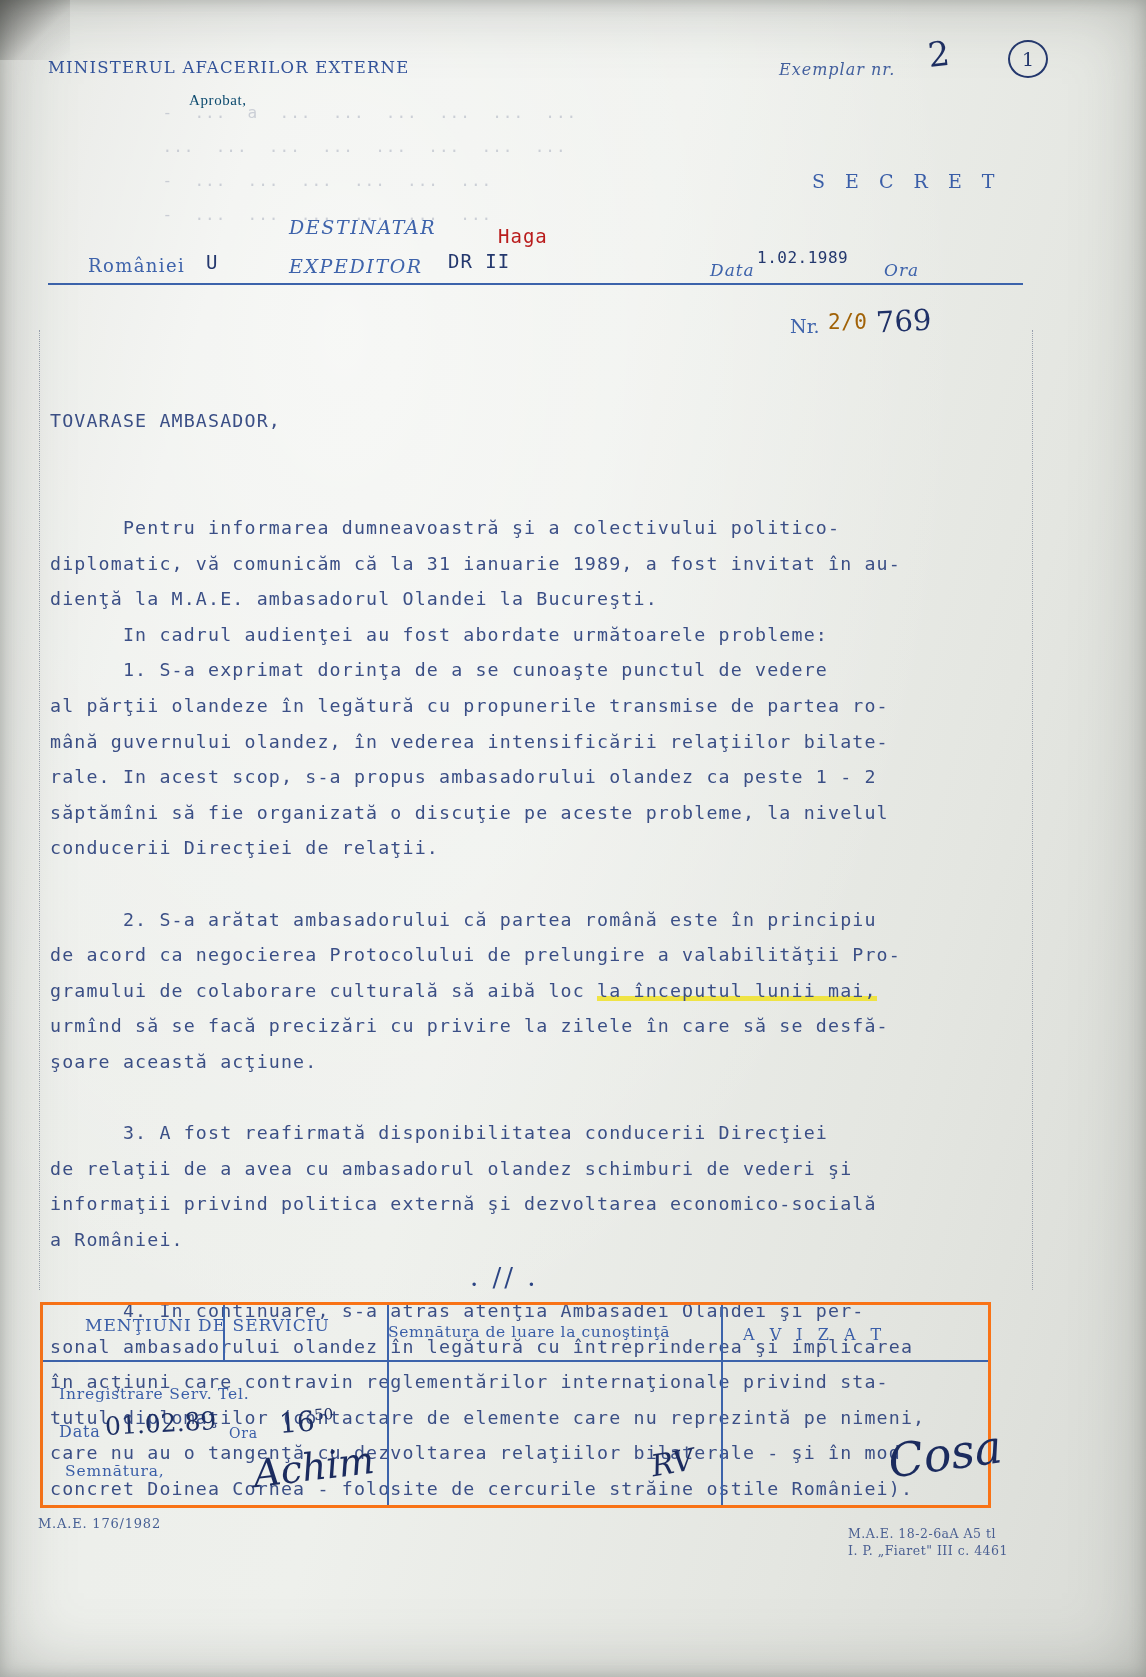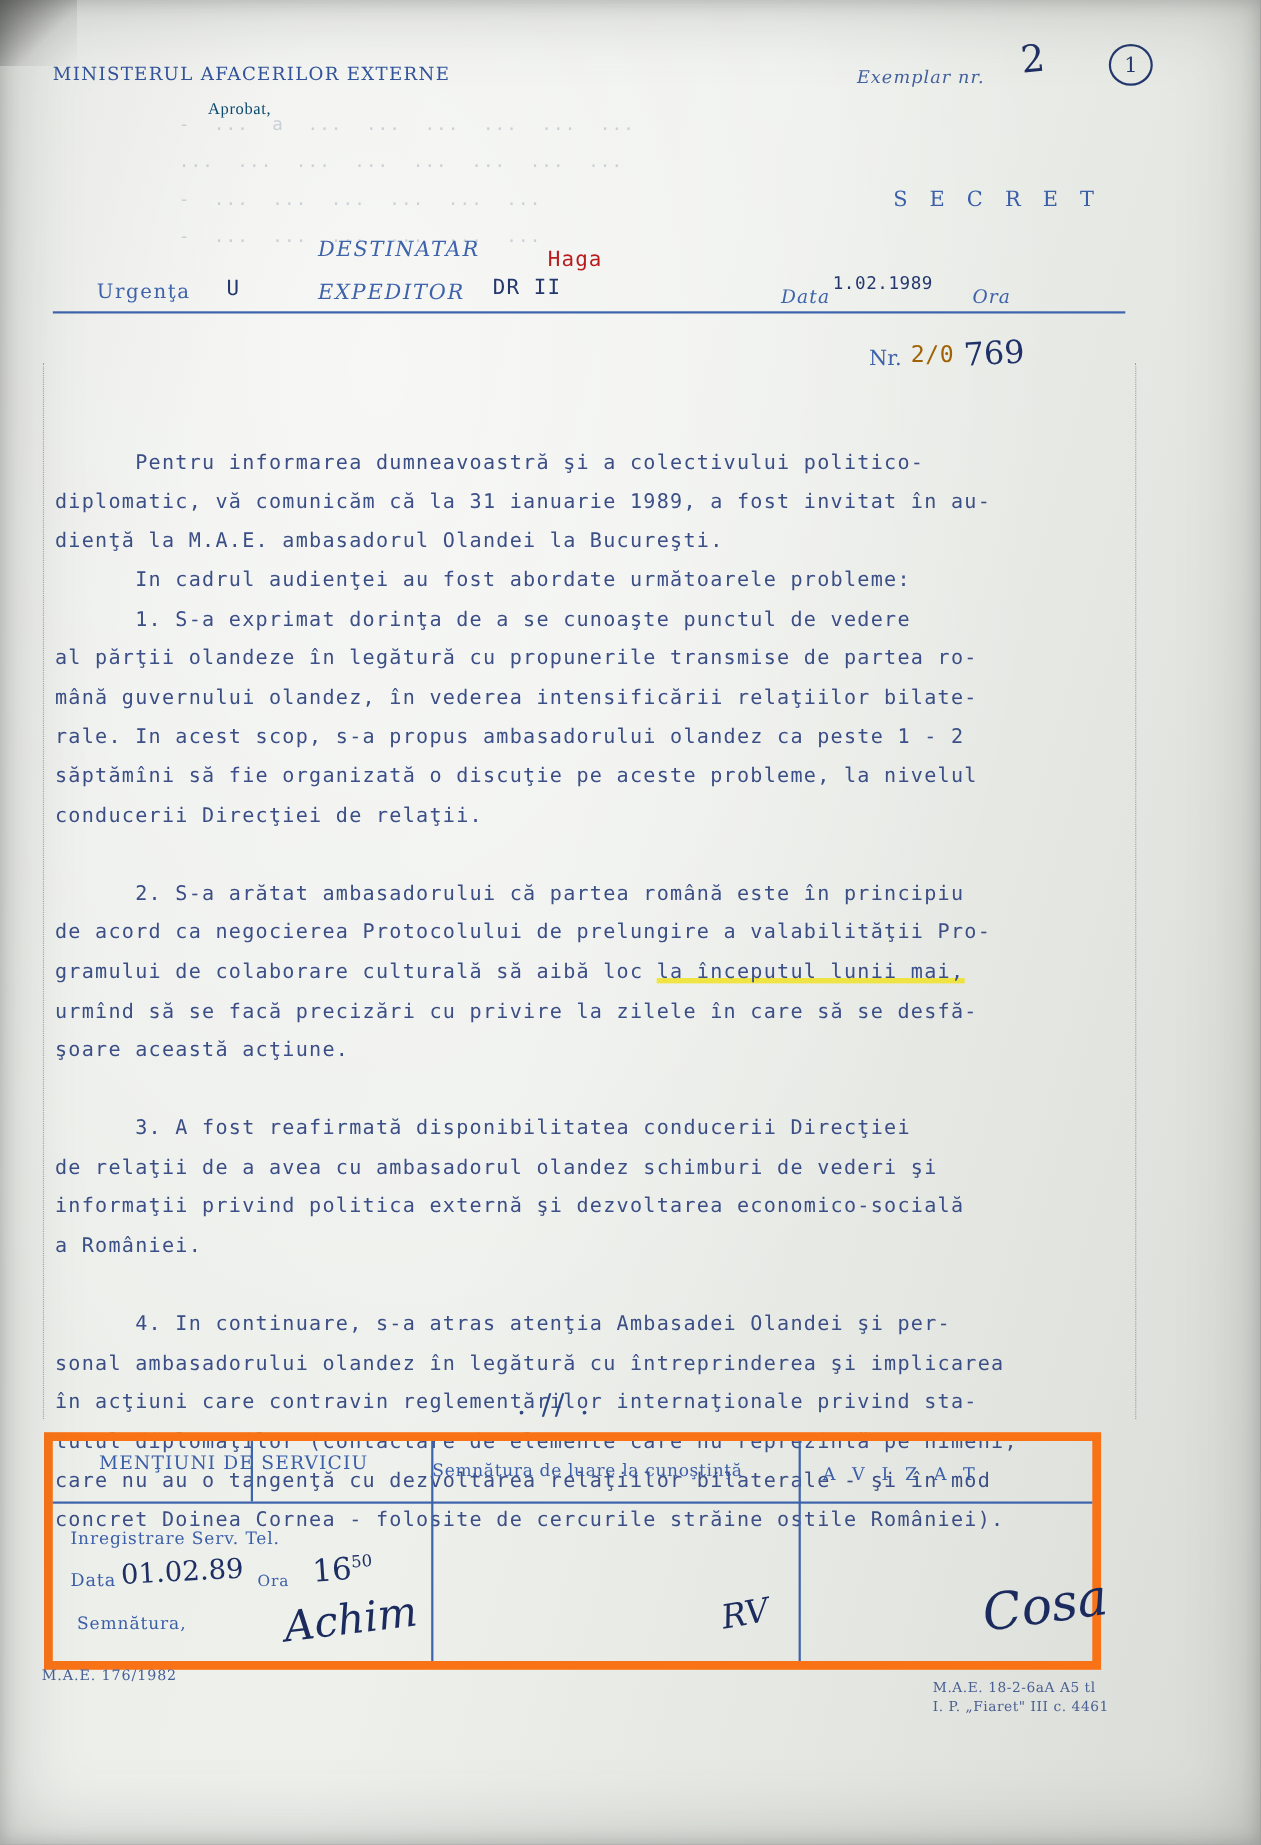--- a/index.html
+++ b/index.html
@@ -228,21 +228,21 @@
     border-left: 1px dotted rgba(90,100,130,0.55);
   }
   .guide.l { left: 39px; }
   .guide.r { left: 1032px; }
 
   
   .ftable {
     position: absolute;
     left: 40px; top: 1302px;
     width: 945px; height: 200px;
-    border: 8px solid #f97316;
+    border: 3px solid #f97316;
   }
   .ftable .vline {
     position: absolute; top: 0; bottom: 0;
     border-left: 2px solid #3c63ab;
   }
   .ftable .hline {
     position: absolute; left: 0; right: 0;
     border-top: 2px solid #3c63ab;
   }
   .fh {
@@ -339,40 +339,41 @@
   <div class="aprobat">Aprobat,</div>
   <div class="exemplar">Exemplar nr.</div>
   <div class="exemplar-num">2</div>
   <div class="page-circle">1</div>
 
   <div class="secret">S E C R E T</div>
 
   <div class="lbl-destinatar">DESTINATAR</div>
   <div class="val-destinatar">Haga</div>
 
-  <div class="lbl-urgenta">Urgenţa</div>
+  <div class="lbl-urgenta">României</div>
   <div class="val-urgenta">U</div>
 
   <div class="lbl-expeditor">EXPEDITOR</div>
   <div class="val-expeditor">DR II</div>
 
   <div class="lbl-data">Data</div>
   <div class="val-data">1.02.1989</div>
   <div class="lbl-ora">Ora</div>
 
   <div class="rule-top"></div>
 
   <div class="lbl-nr">Nr.</div>
   <div class="val-nr">2/0</div>
   <div class="val-nr-hand">769</div>
 
   <div class="guide l"></div>
   <div class="guide r"></div>
 
   <div class="body-text">
+    <span class="salute">TOVARASE AMBASADOR,</span>
     <span id="body-lines"><span style="display: block; min-height: 1px;">      Pentru informarea dumneavoastră şi a colectivului politico-</span><span style="display: block; min-height: 1px;">diplomatic, vă comunicăm că la 31 ianuarie 1989, a fost invitat în au-</span><span style="display: block; min-height: 1px;">dienţă la M.A.E. ambasadorul Olandei la Bucureşti.</span><span style="display: block; min-height: 1px;">      In cadrul audienţei au fost abordate următoarele probleme:</span><span style="display: block; min-height: 1px;">      1. S-a exprimat dorinţa de a se cunoaşte punctul de vedere</span><span style="display: block; min-height: 1px;">al părţii olandeze în legătură cu propunerile transmise de partea ro-</span><span style="display: block; min-height: 1px;">mână guvernului olandez, în vederea intensificării relaţiilor bilate-</span><span style="display: block; min-height: 1px;">rale. In acest scop, s-a propus ambasadorului olandez ca peste 1 - 2</span><span style="display: block; min-height: 1px;">săptămîni să fie organizată o discuţie pe aceste probleme, la nivelul</span><span style="display: block; min-height: 1px;">conducerii Direcţiei de relaţii.</span><span style="display: block; min-height: 1px;">&nbsp;</span><span style="display: block; min-height: 1px;">      2. S-a arătat ambasadorului că partea română este în principiu</span><span style="display: block; min-height: 1px;">de acord ca negocierea Protocolului de prelungire a valabilităţii Pro-</span><span style="display: block; min-height: 1px;">gramului de colaborare culturală să aibă loc <span class="hl">la începutul lunii mai,</span></span><span style="display: block; min-height: 1px;">urmînd să se facă precizări cu privire la zilele în care să se desfă-</span><span style="display: block; min-height: 1px;">şoare această acţiune.</span><span style="display: block; min-height: 1px;">&nbsp;</span><span style="display: block; min-height: 1px;">      3. A fost reafirmată disponibilitatea conducerii Direcţiei</span><span style="display: block; min-height: 1px;">de relaţii de a avea cu ambasadorul olandez schimburi de vederi şi</span><span style="display: block; min-height: 1px;">informaţii privind politica externă şi dezvoltarea economico-socială</span><span style="display: block; min-height: 1px;">a României.</span><span style="display: block; min-height: 1px;">&nbsp;</span><span style="display: block; min-height: 1px;">      4. In continuare, s-a atras atenţia Ambasadei Olandei şi per-</span><span style="display: block; min-height: 1px;">sonal ambasadorului olandez în legătură cu întreprinderea şi implicarea</span><span style="display: block; min-height: 1px;">în acţiuni care contravin reglementărilor internaţionale privind sta-</span><span style="display: block; min-height: 1px;">tutul diplomaţilor (contactare de elemente care nu reprezintă pe nimeni,</span><span style="display: block; min-height: 1px;">care nu au o tangenţă cu dezvoltarea relaţiilor bilaterale - şi în mod</span><span style="display: block; min-height: 1px;">concret Doinea Cornea - folosite de cercurile străine ostile României).</span></span>
   </div>
 
   <div class="dots">. // .</div>
 
   <div class="ftable">
     <div class="vline" style="left:344px"></div>
     <div class="vline" style="left:678px"></div>
     <div class="vline" style="left:180px; top:0; height:55px;"></div>
     <div class="hline" style="top:55px"></div>

